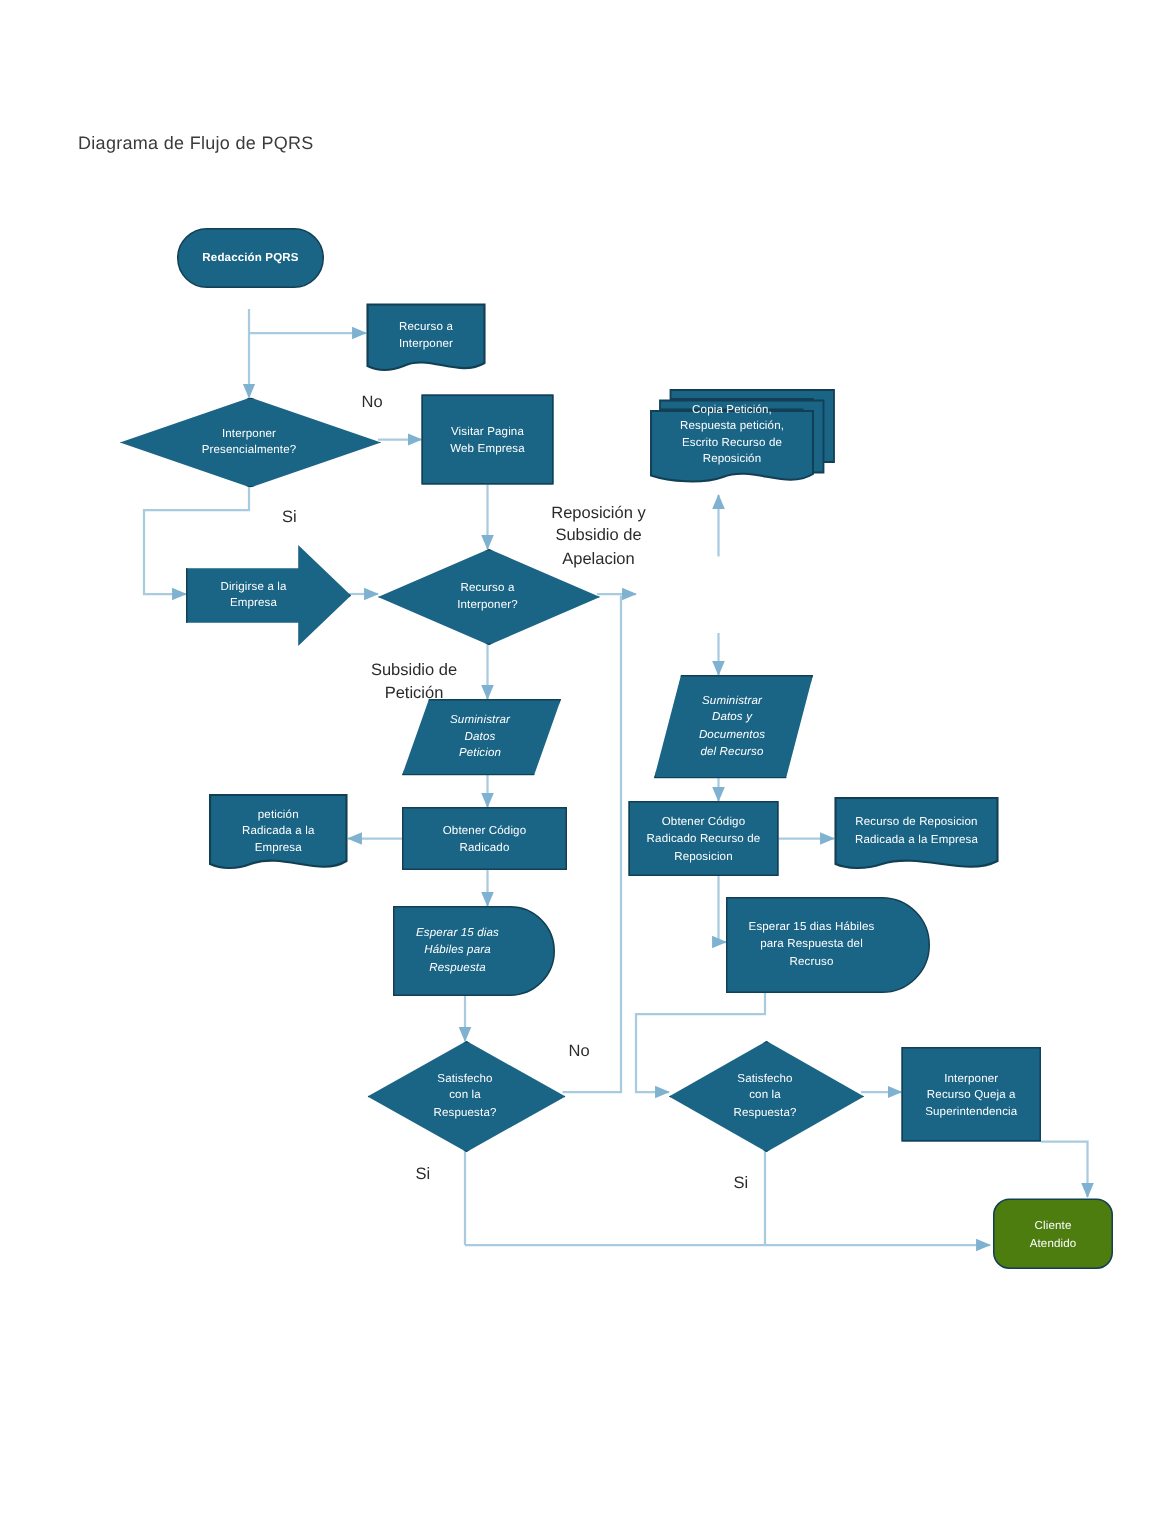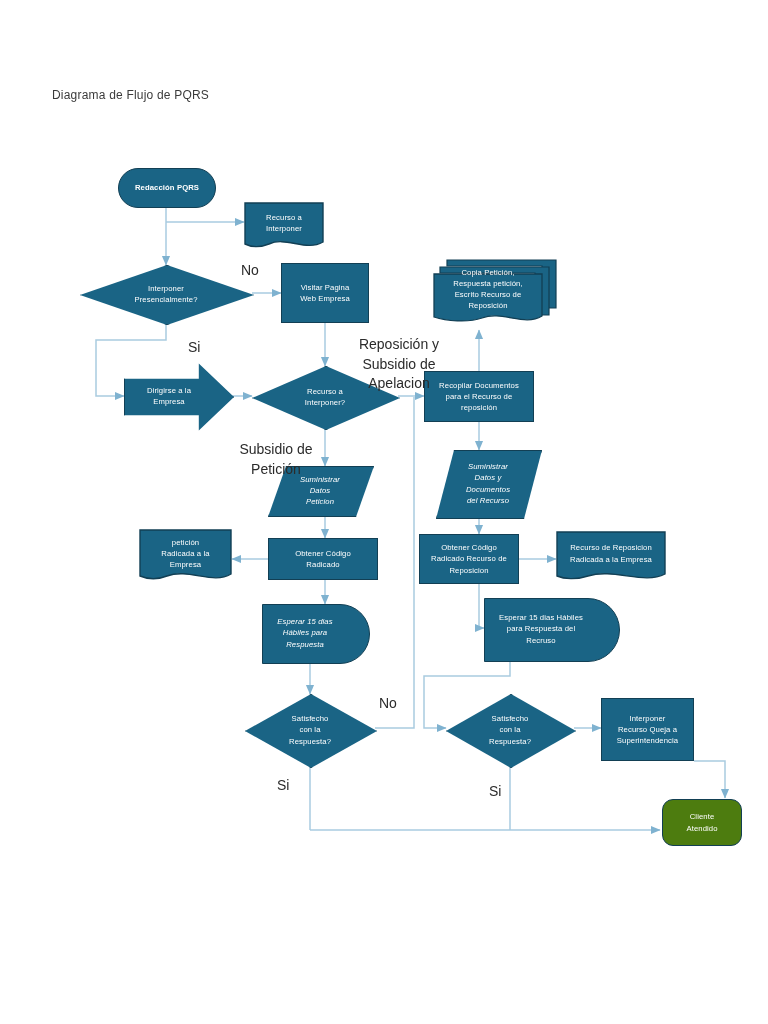--- a/index.html
+++ b/index.html
@@ -70,21 +70,21 @@
   
   .shape-doc{background:transparent;border:none;}
   .shape-doc .doc-svg{position:absolute;left:0;top:0;width:100%;height:100%;z-index:1;}
   
   .shape-multidoc{background:transparent;border:none;}
   .shape-multidoc .md-svg{position:absolute;left:0;top:0;width:100%;height:100%;z-index:1;}
   .shape-multidoc .lbl{transform:translate(-7px,-5px);}
   
   .edge-label{
     position:absolute;z-index:4;
-    font-size:14px;color:#2b2b2b;line-height:1.4;
+    font-size:11px;color:#2b2b2b;line-height:1.4;
     text-align:center;white-space:pre-line;
   }
 </style>
 </head>
 <body>
 
 <div id="canvas">
 
   <div id="page-title">Diagrama de Flujo de PQRS</div>
 
@@ -139,21 +139,21 @@
       <path d="M310,766 L310,830"></path>
 
       <path d="M310,830 L660,830" marker-end="url(#ah)"></path>
 
       <path d="M574,728 L601,728" marker-end="url(#ah)"></path>
 
       <path d="M694,761 L725,761 L725,798" marker-end="url(#ah)"></path>
     </g>
   </svg>
 
-  <div class="node shape-stadium" style="left:118px;top:168px;width:98px;height:40px;">
+  <div class="node shape-stadium" style="left:118px;top:152px;width:98px;height:40px;">
     <span class="lbl">Redacción PQRS</span>
   </div>
 
   <div class="node shape-doc" style="left:244px;top:202px;width:80px;height:48px;">
     <svg class="doc-svg" viewBox="0 0 80 48" preserveAspectRatio="none">
       <path d="M1,1 L79,1 L79,40 C62,50 42,34 25,42 C15,46 7,45 1,42 Z" fill="#1a6485" stroke="#123f54" stroke-width="1.4"></path>
     </svg>
     <span class="lbl" style="transform:translateY(-3px)">Recurso a
 Interponer</span>
   </div>
@@ -186,25 +186,20 @@
       <path d="M15,2 L124,2 L124,50 L110,50 L110,8 L15,8 Z" fill="#1a6485" stroke="#123f54" stroke-width="1.2"></path>
       <path d="M8,9 L117,9 L117,57 L103,57 L103,15 L8,15 Z" fill="#1a6485" stroke="#123f54" stroke-width="1.2"></path>
       <path d="M2,16 L110,16 L110,58 C92,69 70,52 50,60 C36,65 14,63 2,59 Z" fill="#1a6485" stroke="#123f54" stroke-width="1.3"></path>
     </svg>
     <span class="lbl">Copia Petición,
 Respuesta petición,
 Escrito Recurso de
 Reposición</span>
   </div>
 
-  <div class="node shape-rect" style="left:424px;top:371px;width:110px;height:51px;">
-    <span class="lbl">Recopilar Documentos
-para el Recurso de
-reposición</span>
-  </div>
 
   <div class="node shape-para" style="left:268px;top:466px;width:104px;height:49px;">
     <div class="par"></div>
     <span class="lbl">Suministrar
 Datos
 Peticion</span>
   </div>
 
   <div class="node shape-para" style="left:436px;top:450px;width:104px;height:67px;">
     <div class="par"></div>

